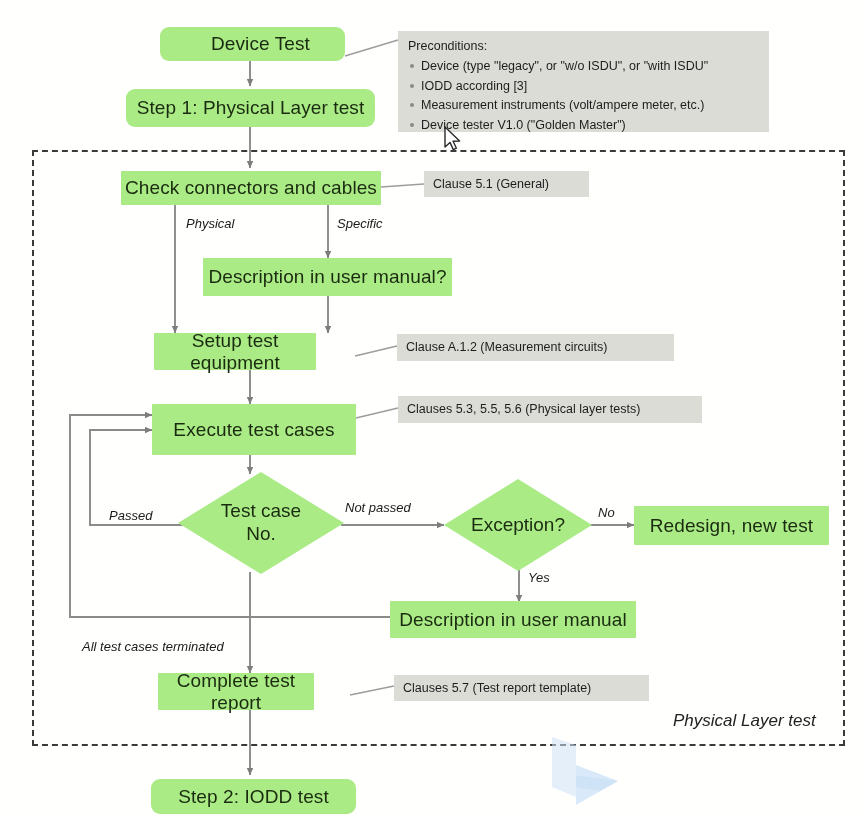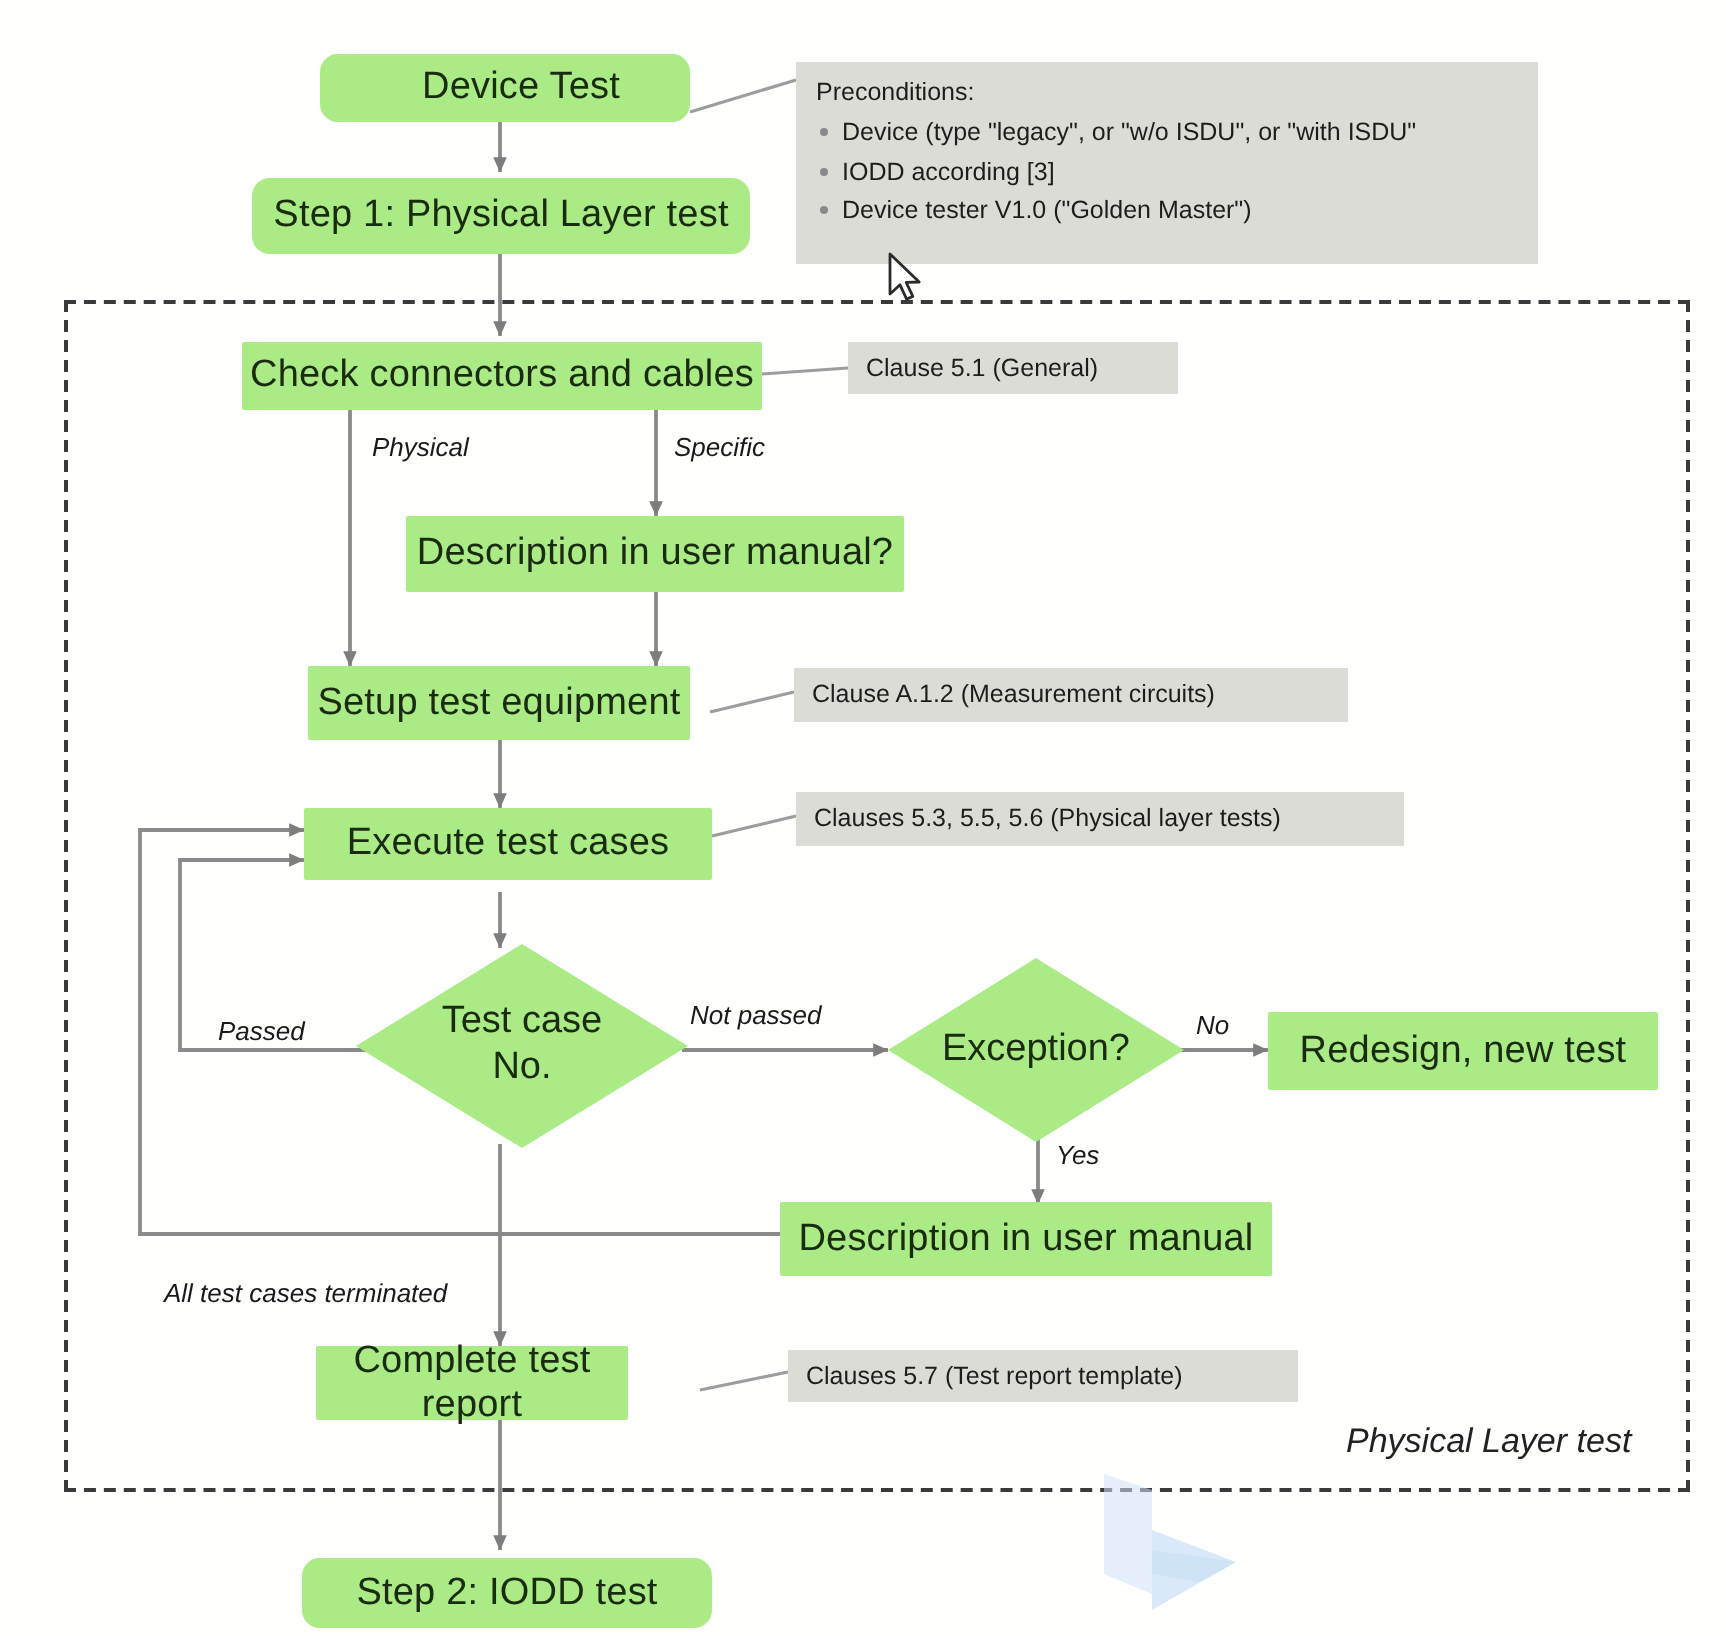--- a/index.html
+++ b/index.html
@@ -218,25 +218,25 @@
   </div>
 
   <div class="node sq" style="left:121px; top:171px; width:260px; height:34px;">
     <span>Check connectors and cables</span>
   </div>
 
   <div class="node sq" style="left:203px; top:258px; width:249px; height:38px;text-align:center;">
     <span>Description in user manual?</span>
   </div>
 
-  <div class="node sq" style="left:154px; top:333px; width:191px; height:37px;">
+  <div class="node sq" style="left:154px; top:333px; width:162px; height:37px;">
     <span>Setup test equipment</span>
   </div>
 
-  <div class="node sq" style="left:152px; top:404px; width:204px; height:36px;">
+  <div class="node sq" style="left:152px; top:404px; width:204px; height:51px;">
     <span>Execute test cases</span>
   </div>
 
   <div class="diamond" style="left:178px; top:472px; width:166px; height:102px;">
     <div class="dshape"></div>
     <div class="dlabel">
       <div>
         <div>Test case</div>
         <div>No.</div>
       </div>
@@ -262,20 +262,21 @@
 
   <div class="node rounded" style="left:151px; top:779px; width:205px; height:35px;">
     <span>Step 2: IODD test</span>
   </div>
 
   <div class="anno" style="left:398px; top:31px; width:371px; height:101px;">
     <span class="pc-title">Preconditions:</span>
     <ul>
       <li>Device (type "legacy", or "w/o ISDU", or "with ISDU"</li>
       <li>IODD according [3]</li>
+      <li>Measurement instruments (volt/ampere meter, etc.)</li>
       <li>Device tester V1.0 ("Golden Master")</li>
     </ul>
   </div>
 
   <div class="anno single" style="left:424px; top:171px; width:165px; height:26px;">
     <span>Clause 5.1 (General)</span>
   </div>
 
   <div class="anno single" style="left:397px; top:334px; width:277px; height:27px;">
     <span>Clause A.1.2 (Measurement circuits)</span>

